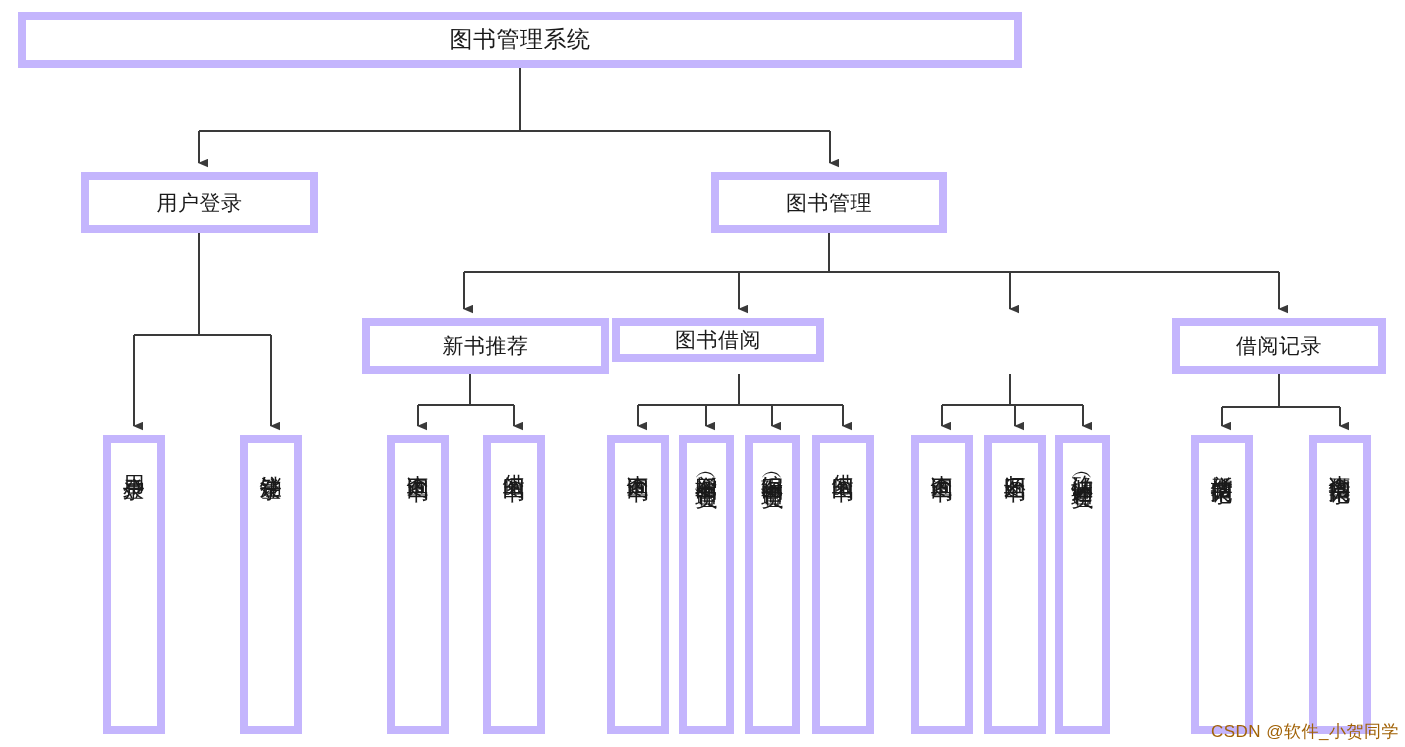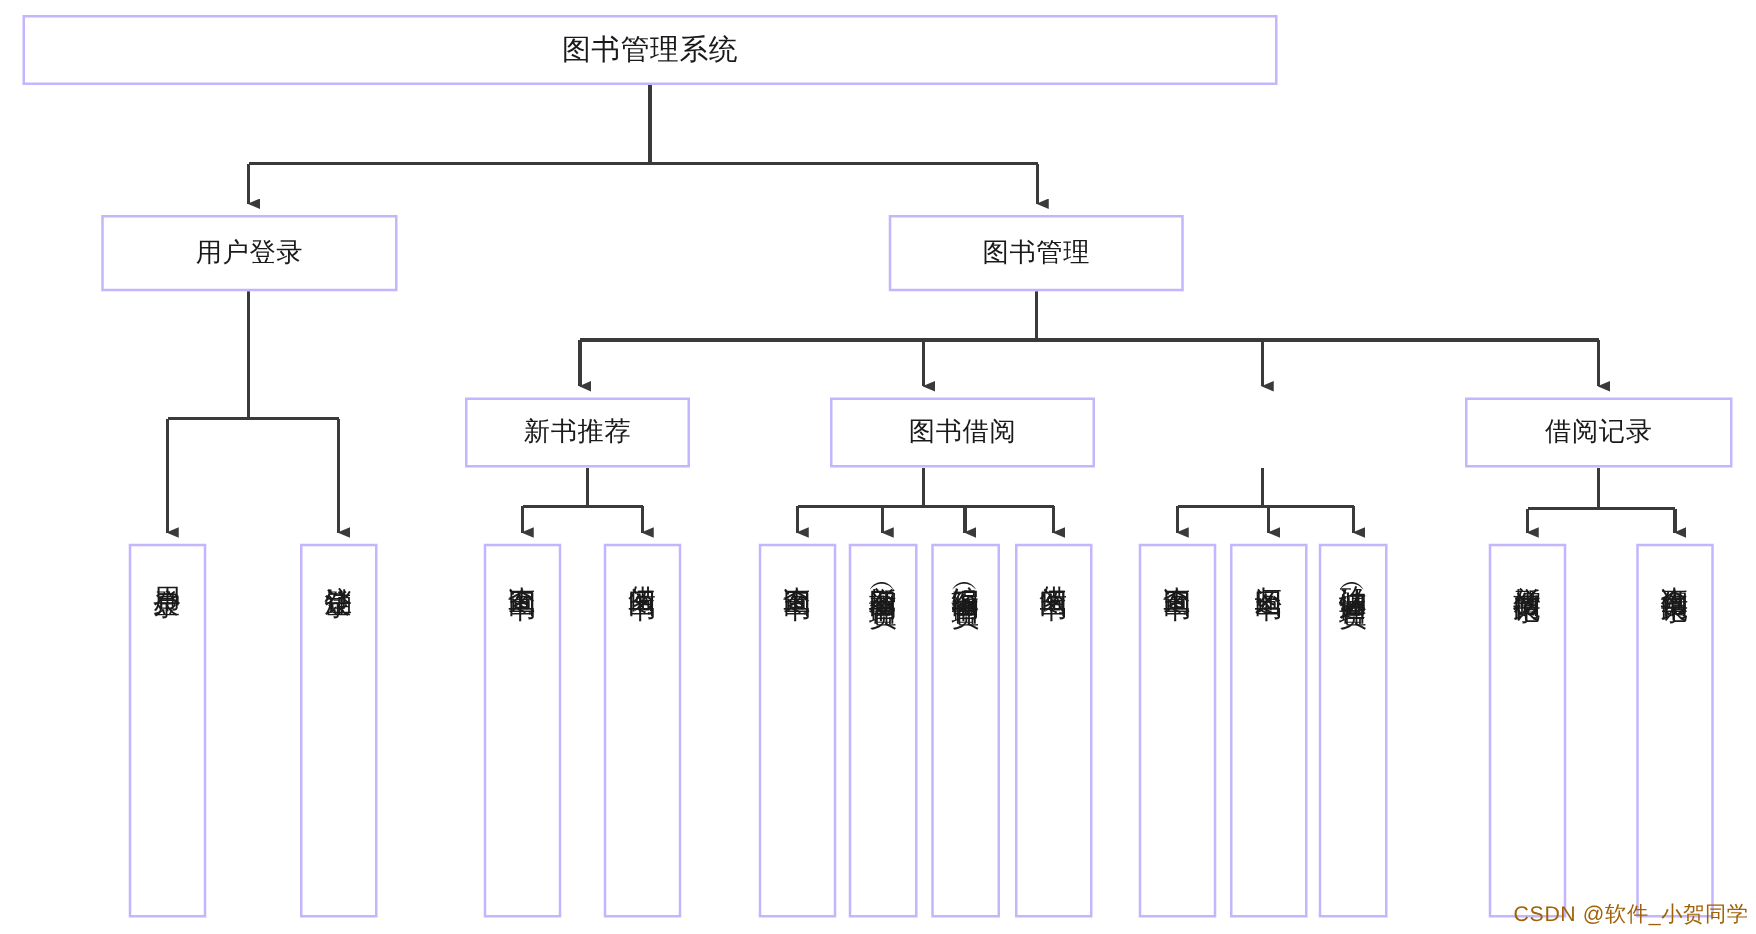--- a/index.html
+++ b/index.html
@@ -24,21 +24,21 @@
     left: 0;
     top: 0;
     width: 1405px;
     height: 747px;
     pointer-events: none;
   }
   .node {
     position: absolute;
     box-sizing: border-box;
     background: #ffffff;
-    border: 2px solid #c4b5fd;
+    border: 8px solid #c4b5fd;
     display: flex;
     align-items: center;
     justify-content: center;
     color: #1a1a1a;
   }
   .node-h .node-label {
     font-size: 21px;
     line-height: 1.1;
     letter-spacing: 0.5px;
     white-space: nowrap;
@@ -128,24 +128,24 @@
     <span class="node-label">图书管理系统</span>
   </div>
 
   <div class="node node-h" style="left:81px; top:172px; width:237px; height:61px;">
     <span class="node-label">用户登录</span>
   </div>
   <div class="node node-h" style="left:711px; top:172px; width:236px; height:61px;align-items:center;">
     <span class="node-label">图书管理</span>
   </div>
 
-  <div class="node node-h" style="left:372px; top:318px; width:180px; height:56px;">
+  <div class="node node-h" style="left:362px; top:318px; width:247px; height:56px;">
     <span class="node-label">新书推荐</span>
   </div>
-  <div class="node node-h" style="left:664px; top:318px; width:212px; height:56px;">
+  <div class="node node-h" style="left:612px; top:318px; width:212px; height:44px;">
     <span class="node-label">图书借阅</span>
   </div>
   <div class="node node-h" style="left:1172px; top:318px; width:214px; height:56px;">
     <span class="node-label">借阅记录</span>
   </div>
 
   <div class="node node-v" style="left:103px; top:435px; width:62px; height:299px;">
     <span class="node-label">用户登录</span>
   </div>
   <div class="node node-v" style="left:240px; top:435px; width:62px; height:299px;">

